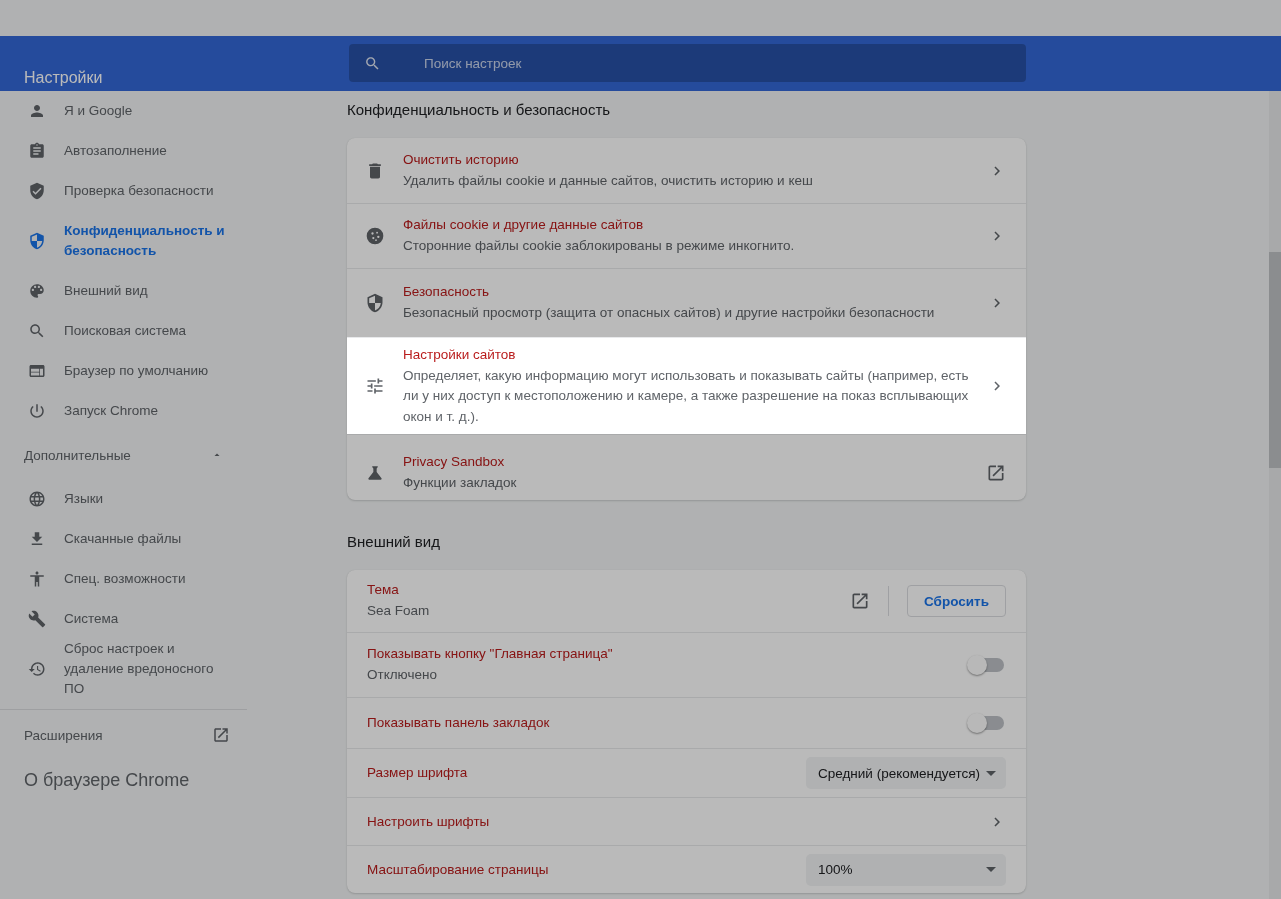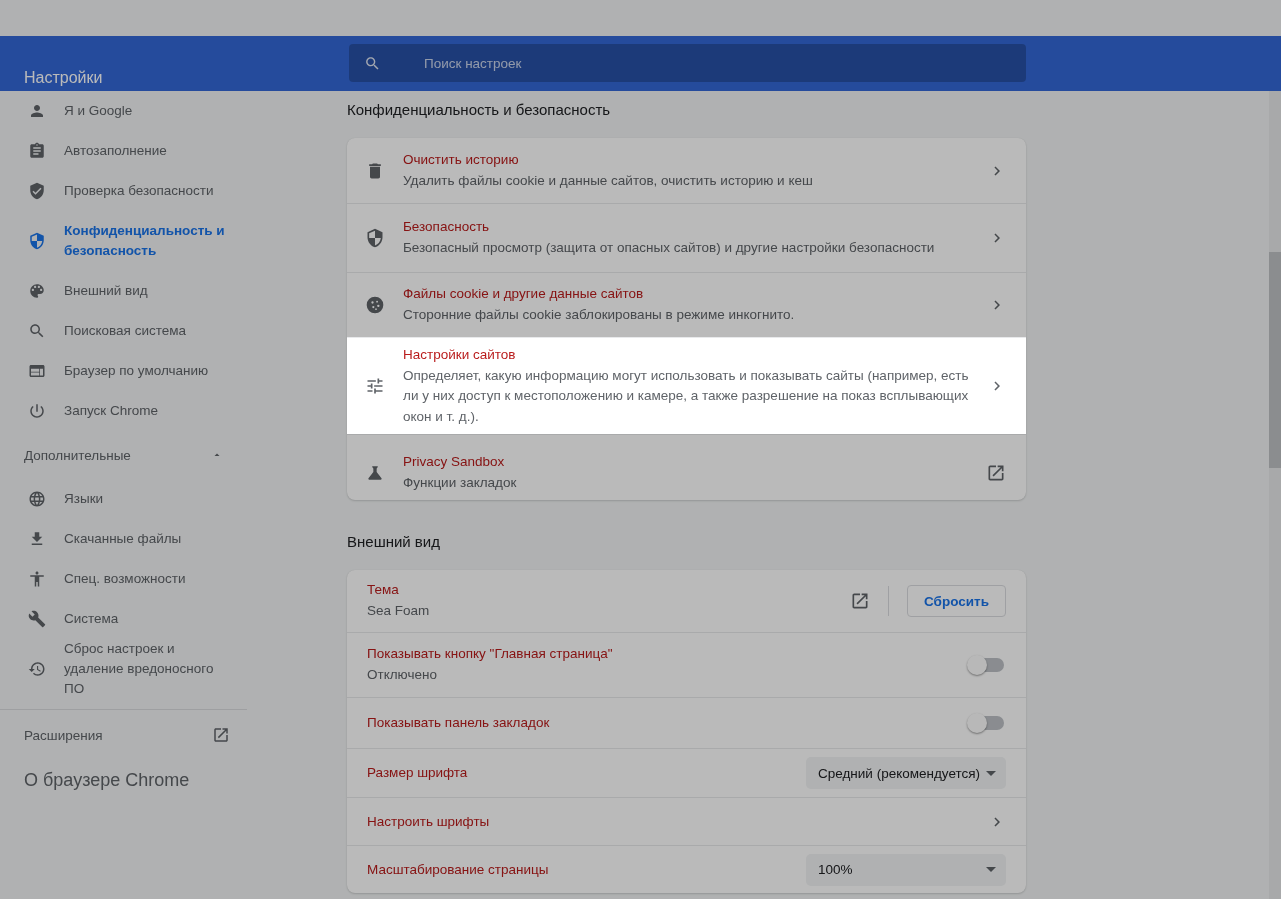--- a/index.html
+++ b/index.html
@@ -283,37 +283,20 @@
         <div class="rt">Очистить историю</div>
         <div class="rs">Удалить файлы cookie и данные сайтов, очистить историю и кеш</div>
       </div>
       <div class="chev">
         <svg viewBox="0 0 24 24">
             <path d="M8.59 16.59L13.17 12 8.59 7.41 10 6l6 6-6 6-1.41-1.41z"></path>
           </svg>
       </div>
     </div>
 
-    <div class="row h69">
-      <div class="row-icon">
-        <svg viewBox="0 0 24 24">
-            <path d="M12 1L3 5v6c0 5.55 3.84 10.74 9 12 5.16-1.26 9-6.45 9-12V5l-9-4zm0 10.99h7c-.53 4.12-3.28 7.79-7 8.94V12H5V6.3l7-3.11v8.8z"></path>
-          </svg>
-      </div>
-      <div class="row-text">
-        <div class="rt">Безопасность</div>
-        <div class="rs">Безопасный просмотр (защита от опасных сайтов) и другие настройки безопасности</div>
-      </div>
-      <div class="chev">
-        <svg viewBox="0 0 24 24">
-            <path d="M8.59 16.59L13.17 12 8.59 7.41 10 6l6 6-6 6-1.41-1.41z"></path>
-          </svg>
-      </div>
-    </div>
-
     <div class="row h65">
       <div class="row-icon">
         <svg viewBox="0 0 24 24">
             <circle cx="12" cy="12" r="10" fill="#5f6368"></circle>
             <circle cx="9" cy="9" r="1.4" fill="#fff"></circle>
             <circle cx="14.5" cy="8" r="1.1" fill="#fff"></circle>
             <circle cx="16" cy="13" r="1.4" fill="#fff"></circle>
             <circle cx="10" cy="14.5" r="1.3" fill="#fff"></circle>
             <circle cx="13.2" cy="17" r="1.0" fill="#fff"></circle>
           </svg>
@@ -322,20 +305,37 @@
         <div class="rt">Файлы cookie и другие данные сайтов</div>
         <div class="rs">Сторонние файлы cookie заблокированы в режиме инкогнито.</div>
       </div>
       <div class="chev">
         <svg viewBox="0 0 24 24">
             <path d="M8.59 16.59L13.17 12 8.59 7.41 10 6l6 6-6 6-1.41-1.41z"></path>
           </svg>
       </div>
     </div>
 
+    <div class="row h69">
+      <div class="row-icon">
+        <svg viewBox="0 0 24 24">
+            <path d="M12 1L3 5v6c0 5.55 3.84 10.74 9 12 5.16-1.26 9-6.45 9-12V5l-9-4zm0 10.99h7c-.53 4.12-3.28 7.79-7 8.94V12H5V6.3l7-3.11v8.8z"></path>
+          </svg>
+      </div>
+      <div class="row-text">
+        <div class="rt">Безопасность</div>
+        <div class="rs">Безопасный просмотр (защита от опасных сайтов) и другие настройки безопасности</div>
+      </div>
+      <div class="chev">
+        <svg viewBox="0 0 24 24">
+            <path d="M8.59 16.59L13.17 12 8.59 7.41 10 6l6 6-6 6-1.41-1.41z"></path>
+          </svg>
+      </div>
+    </div>
+
     <div class="row h97">
       <div class="row-icon">
         <svg viewBox="0 0 24 24">
             <path d="M3 17v2h6v-2H3zM3 5v2h10V5H3zm10 16v-2h8v-2h-8v-2h-2v6h2zM7 9v2H3v2h4v2h2V9H7zm14 4v-2H11v2h10zM15 9h2V7h4V5h-4V3h-2v6z"></path>
           </svg>
       </div>
       <div class="row-text">
         <div class="rt">Настройки сайтов</div>
         <div class="rs">Определяет, какую информацию могут использовать и показывать сайты (например, есть ли у них доступ к местоположению и камере, а также разрешение на показ всплывающих окон и т. д.).</div>
       </div>

